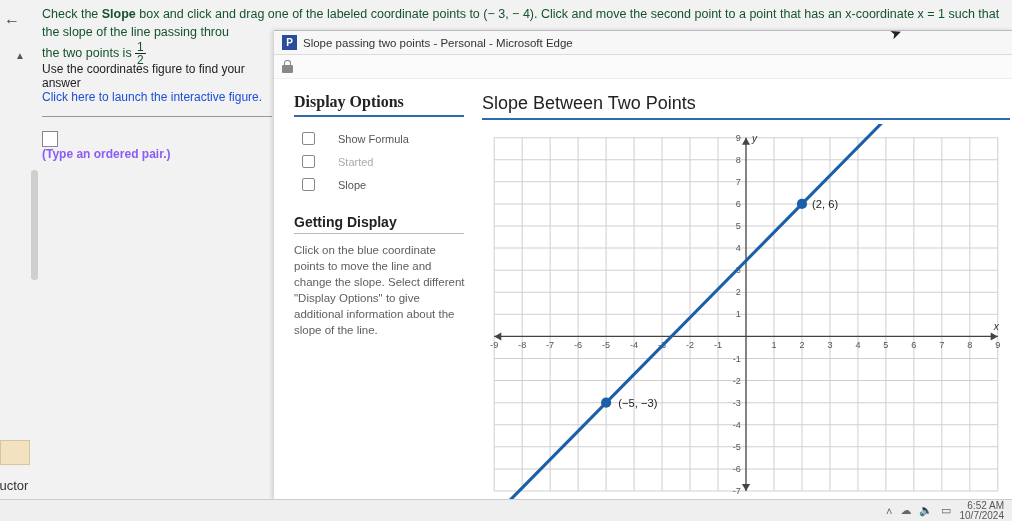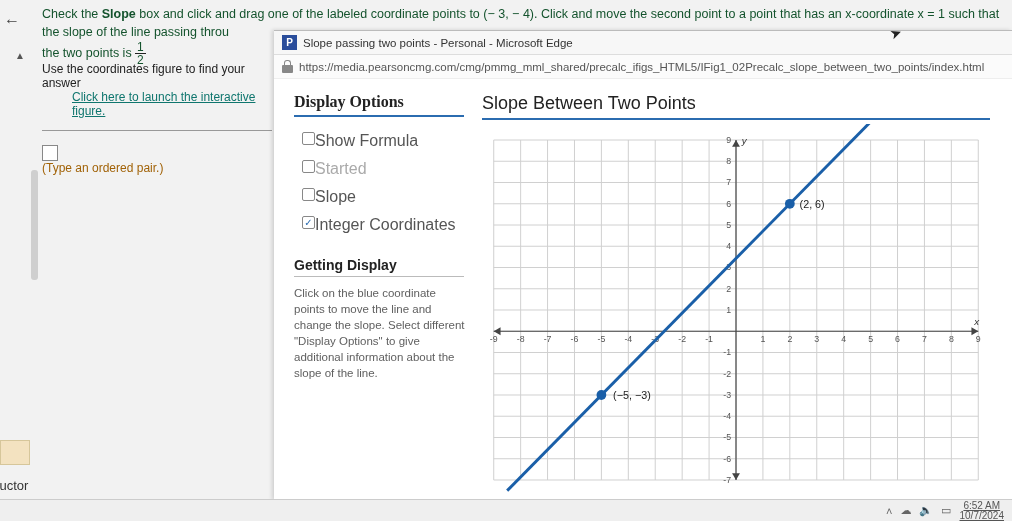--- a/index.html
+++ b/index.html
@@ -21,25 +21,25 @@
     font-size: 12.5px; color: #14532d; line-height: 18px;
   }
   .frac { display: inline-block; text-align: center; vertical-align: middle; font-size: 12px; line-height: 12px; }
   .frac .n { display:block; border-bottom:1px solid #222; padding: 0 2px;}
   .frac .d { display:block; padding: 0 2px;}
   .triangle-mark { position:absolute; left:15px; top:50px; color:#555; font-size:10px;}
   .below-block {
     position: absolute; left: 42px; top: 62px; width: 230px;
     font-size: 12px;
   }
-  .link { color: #0f766e; text-decoration: underline; cursor:pointer;margin-left:30px;}
+  .link { color: #1d4ed8; cursor:pointer;}
   .hr { border: none; border-top: 1px solid #999; margin: 12px 0 14px; width: 230px;}
   .second-pt { font-size: 12px; }
   .ans-box { display:inline-block; width:16px; height:16px; border:1px solid #888; vertical-align:middle; background:#fff;}
-  .small-muted { color:#a16207; }
+  .small-muted { color:#8b5cf6;font-weight:bold; }
   .instructor {
     position:absolute; left:-15px; top: 478px; font-size:13px; color:#333;
   }
   .orange-tab { position:absolute; left:0; top:440px; width:30px; height:25px; background:#f3e2c0; border:1px solid #d6c69a; }
 
   
   .popup {
     position: absolute; left: 274px; top: 30px;
     width: 738px; height: 470px;
     background: #fff;
@@ -63,29 +63,29 @@
   .lock { width:11px; height:13px; position:relative; }
   .lock::before { content:""; position:absolute; bottom:0; width:11px; height:8px; background:#888; border-radius:1px;}
   .lock::after { content:""; position:absolute; top:0; left:2px; width:5px; height:6px; border:1.5px solid #888; border-bottom:none; border-radius:3px 3px 0 0;}
   .cursor-arrow { position:absolute; right:110px; top:-6px; font-size:14px; color:#222; transform: rotate(-20deg);}
   .popup-body { display:flex; height: calc(100% - 48px); }
   .left-panel {
     width: 200px; padding: 14px 14px 10px 20px;
   }
   .lp-title { font-size: 16px; font-weight:600; color:#222; margin-bottom: 4px; font-family: Liberation Serif, serif;}
   .lp-rule { border:none; border-top:2px solid #2b6cb0; width:170px; margin-bottom:10px;}
-  .opt-row { display:flex; gap:0; font-size:16px; color:#555; padding:5px 0 5px 8px;}
+  .opt-row { display:flex; align-items:center; gap:23px; font-size:11px; color:#555; padding:5px 0 5px 8px;}
   .opt-row.disabled { color:#aaa; }
   .chk { width:13px; height:13px; border:1px solid #888; border-radius:2px; background:#fff; display:flex; align-items:center; justify-content:center; font-size:10px; color:#2b6cb0;}
   .chk.checked::after { content:"✓"; }
   .gs-title { font-size:14px; font-weight:600; color:#222; margin-top:18px; margin-bottom:3px;}
   .gs-rule { border:none; border-top:1px solid #bbb; width:170px; margin-bottom:8px;}
   .gs-text { font-size:11.5px; color:#606060; line-height:16px; width:175px;}
 
-  .right-panel { flex:1; padding: 14px 22px 4px 8px; display:flex; flex-direction:column;}
+  .right-panel { flex:1; padding: 14px 2px 4px 8px; display:flex; flex-direction:column;}
   .rp-title { font-size:18px; font-weight:500; color:#222; margin-bottom:4px;}
   .rp-rule { border:none; border-top:2px solid #2b6cb0; margin-bottom:4px;}
 
   .chart-wrap { flex:1; position:relative; }
   svg.chart { width:100%; height:100%; }
   .axis { stroke:#444; stroke-width:1.2; }
   .grid { stroke:#cfcfcf; stroke-width:1; }
   .tick-label { font-size:9px; fill:#555; }
   .axis-label { font-size:10px; fill:#333; font-style:italic; }
   .dataline { stroke:#1a5fa8; stroke-width:3; fill:none; }
@@ -93,21 +93,21 @@
   .pt-label { font-size:11px; fill:#222; }
   .arrowhead { fill:#444; }
 
   
   .taskbar {
     position:absolute; left:0; bottom:0; width:1012px; height:22px;
     background:#efefef; border-top:1px solid #ccc;
     display:flex; align-items:center; justify-content:flex-end; padding:0 8px; gap:8px;
     font-size:10px; color:#555;
   }
-  .clock { text-align:center; line-height:10px;text-decoration:underline;}
+  .clock { text-align:right; line-height:10px;}
   .tray-icon { color:#666; font-size:11px;}
 
   .vscroll {
     position:absolute; left:31px; top:170px; width:7px; height:110px;
     background:#cfcfcf; border-radius:3px;
   }
 </style>
 </head>
 <body>
 
@@ -138,42 +138,37 @@
 <div class="orange-tab"></div>
 <div class="instructor">structor</div>
 
 <div class="popup">
   <div class="titlebar">
     <span class="p-badge">P</span>
     <span>Slope passing two points - Personal - Microsoft Edge</span>
   </div>
   <div class="urlbar">
     <span class="lock"></span>
-    <span>https://media.pearsoncmg.com/cmg/pmmg_mml_shared/precalc_ifigs_HTML5/IFig1_02Precalc_slope_between_two_points/index.html</span>
     <span class="cursor-arrow">➤</span>
   </div>
   <div class="popup-body">
     <div class="left-panel">
       <div class="lp-title">Display Options</div>
       <hr class="lp-rule">
       <div class="opt-row">
         <span class="chk"></span>
         <span>Show Formula</span>
       </div>
       <div class="opt-row disabled">
         <span class="chk"></span>
         <span>Started</span>
       </div>
       <div class="opt-row">
         <span class="chk"></span>
         <span>Slope</span>
-      </div>
-      <div class="opt-row">
-        <span class="chk checked"></span>
-        <span>Integer Coordinates</span>
       </div>
       <div class="gs-title">Getting Display</div>
       <hr class="gs-rule">
       <div class="gs-text">Click on the blue coordinate points to move the line and change the slope. Select different "Display Options" to give additional information about the slope of the line.</div>
     </div>
 
     <div class="right-panel">
       <div class="rp-title">Slope Between Two Points</div>
       <hr class="rp-rule">
       <div class="chart-wrap">

